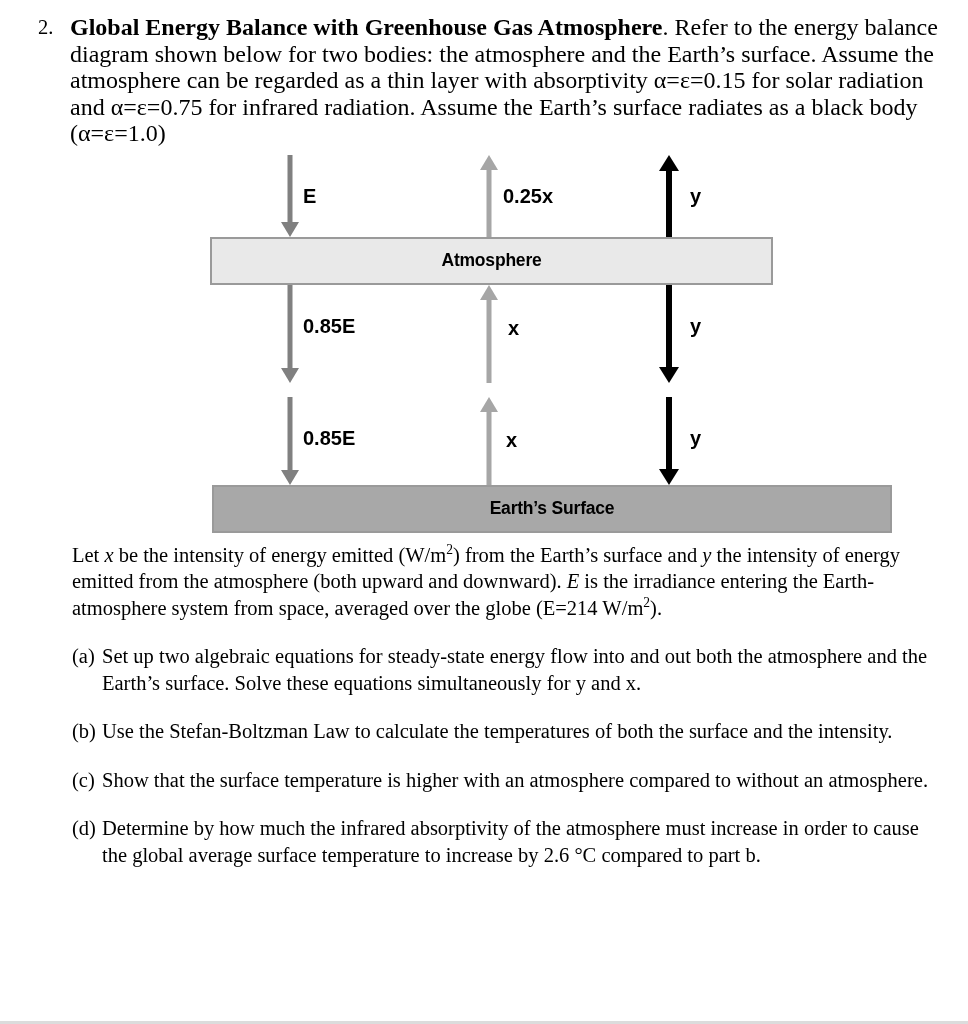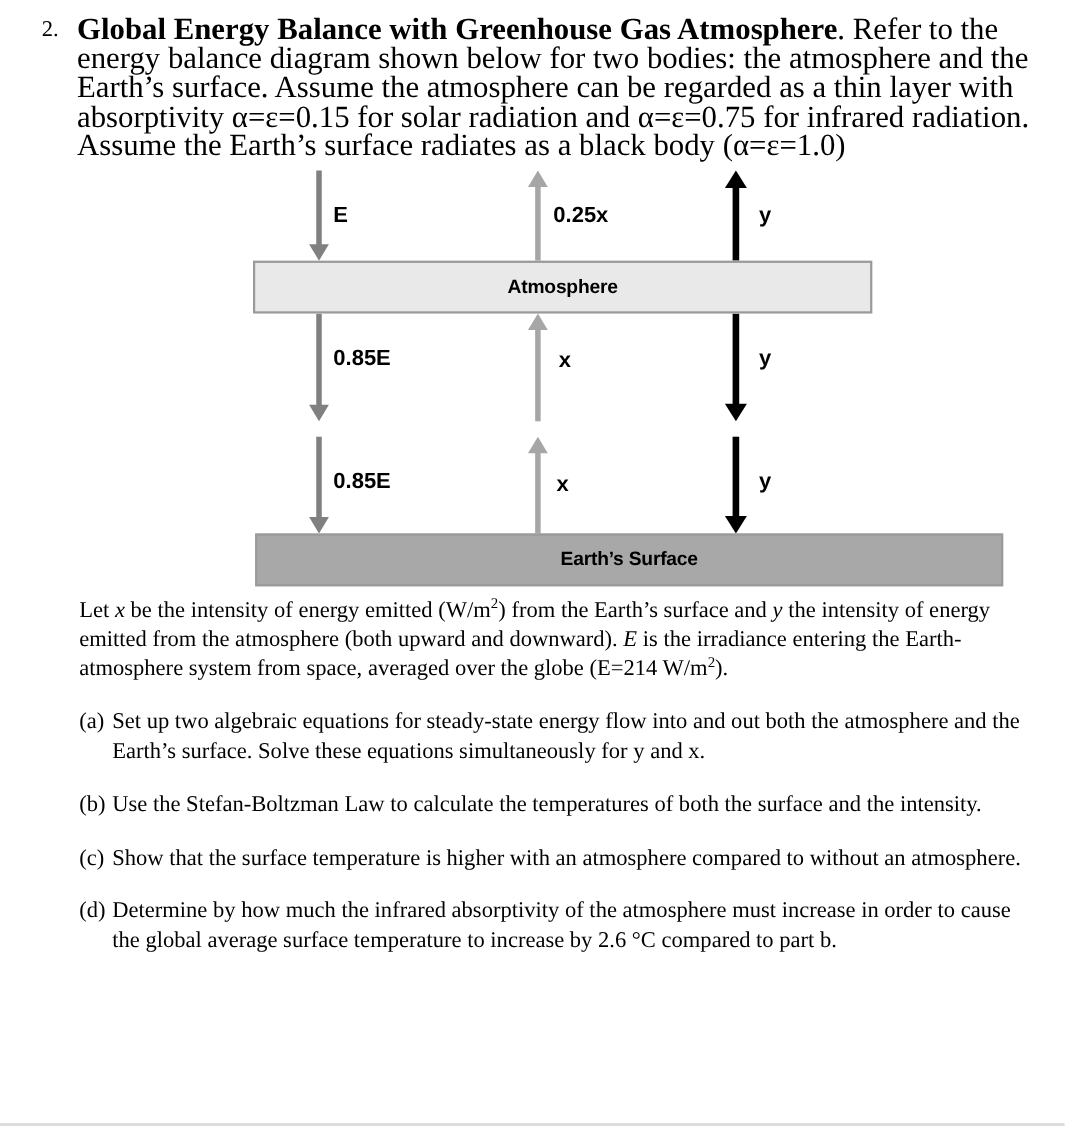--- a/index.html
+++ b/index.html
@@ -26,21 +26,21 @@
     align-items: flex-start;
   }
   .problem-number {
     width: 32px;
     flex: 0 0 32px;
     font-size: 20.5px;
     line-height: 26.5px;
   }
   .problem-body {
     flex: 1 1 auto;
-    font-size: 28px;
+    font-size: 24px;
     line-height: 26.5px;
     text-align: left;
   }
   .problem-body b { font-weight: bold; }
 
   
   .diagram {
     position: relative;
     width: 968px;
     height: 395px;
@@ -53,21 +53,20 @@
     border: 2px solid #9a9a9a;
     display: flex;
     align-items: center;
     justify-content: center;
     font-family: "Liberation Sans", "DejaVu Sans", sans-serif;
     font-weight: bold;
     font-size: 17.5px;
     letter-spacing: -0.2px;
     color: #000;
     z-index: 4;
-    margin-left: 20px;
   }
   #atmosphere-box {
     left: 210px;
     top: 90px;
     width: 563px;
     height: 48px;
     background: #e9e9e9;
   }
   #surface-box {
     left: 212px;

